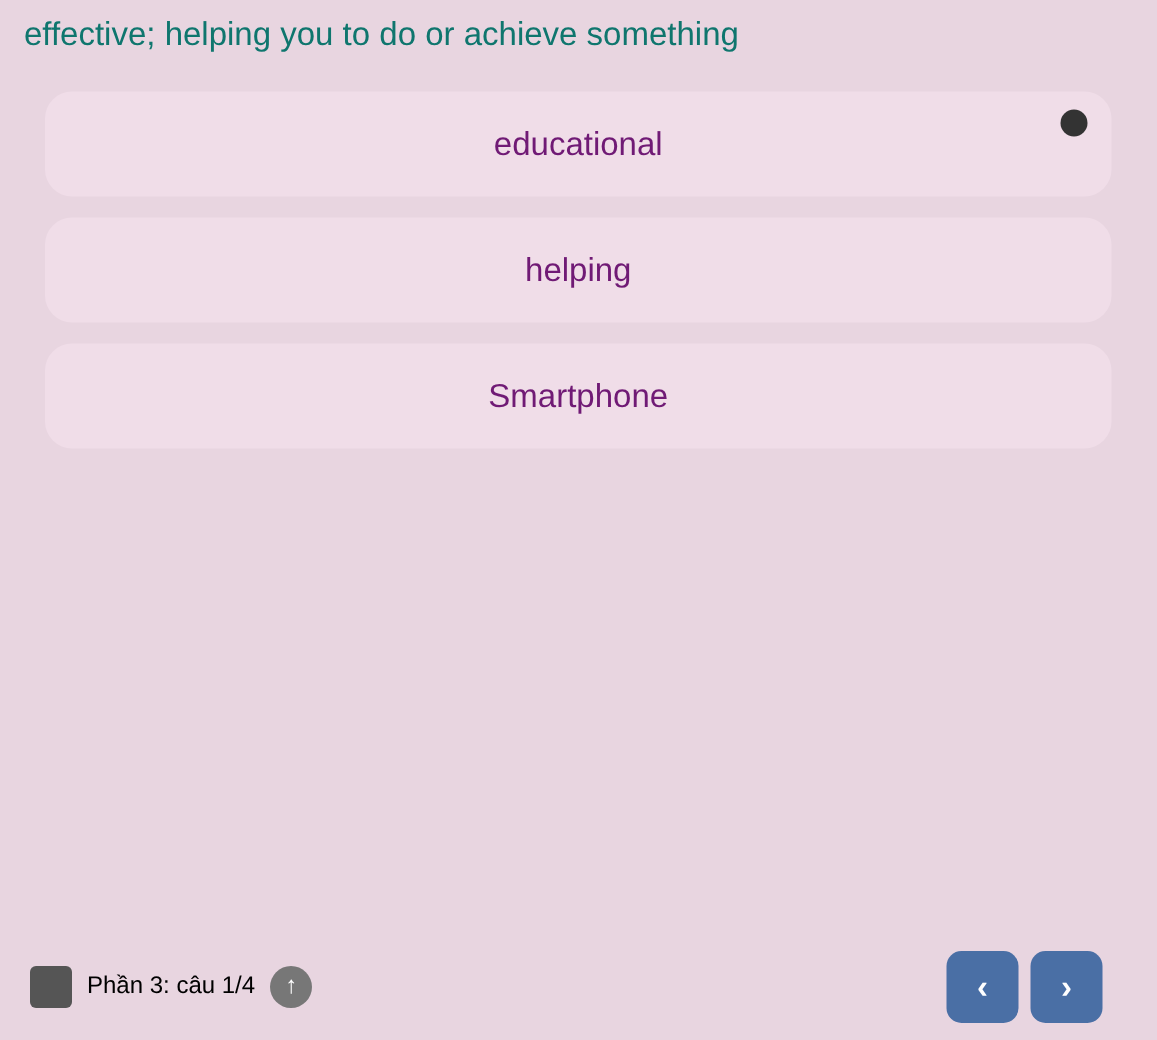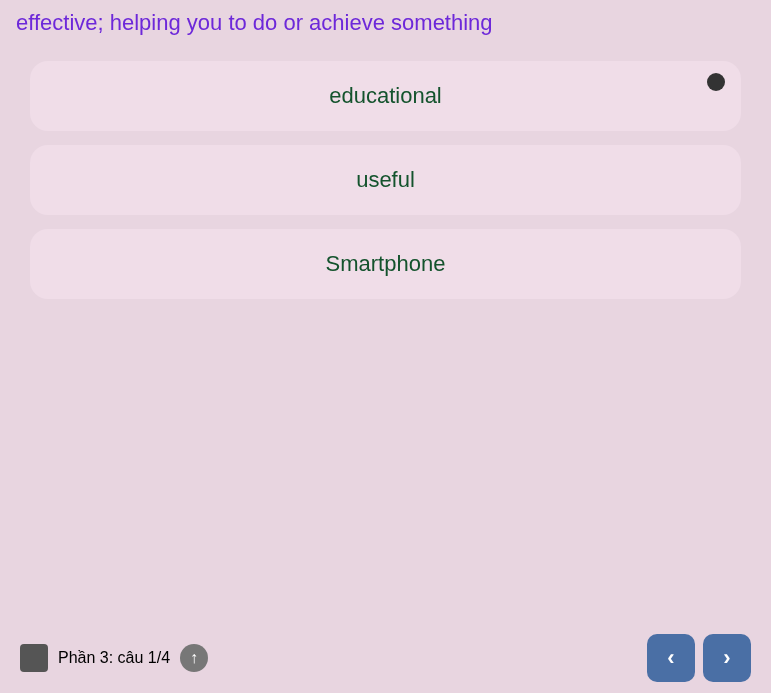--- a/index.html
+++ b/index.html
@@ -13,39 +13,39 @@
       height: 693px;
       background-color: #e8d5e0;
       font-family: Arial, sans-serif;
       overflow: hidden;
       position: relative;
     }
 
     .top-text {
       padding: 8px 16px 12px 16px;
       font-size: 22px;
-      color: #6d28d9;
+      color: #0f766e;
       line-height: 1.4;
       font-weight: 400;
     }
 
     .options-container {
       display: flex;
       flex-direction: column;
       gap: 14px;
       padding: 10px 30px;
     }
 
     .option-card {
       background-color: #f0dde8;
       border-radius: 18px;
       padding: 22px 20px;
       text-align: center;
       font-size: 22px;
-      color: #14532d;
+      color: #701a75;
       cursor: pointer;
       position: relative;
       min-height: 68px;
       display: flex;
       align-items: center;
       justify-content: center;
     }
 
     .dot-indicator {
       position: absolute;
@@ -54,21 +54,21 @@
       width: 18px;
       height: 18px;
       background-color: #333;
       border-radius: 50%;
     }
 
     .bottom-bar {
       position: absolute;
       bottom: 0;
       left: 0;
-      right: 0;
+      right: 16px;
       height: 70px;
       background-color: #e8d5e0;
       display: flex;
       align-items: center;
       justify-content: space-between;
       padding: 0 20px;
     }
 
     .section-icon {
       width: 28px;
@@ -124,21 +124,21 @@
 </div>
 
 <div class="options-container">
 
   <div class="option-card">
     <div class="dot-indicator"></div>
     <span>educational</span>
   </div>
 
   <div class="option-card">
-    <span>useful</span>
+    <span>helping</span>
   </div>
 
 
   <div class="option-card">
     <span>Smartphone</span>
   </div>
 
 </div>
 
 <div class="bottom-bar">

